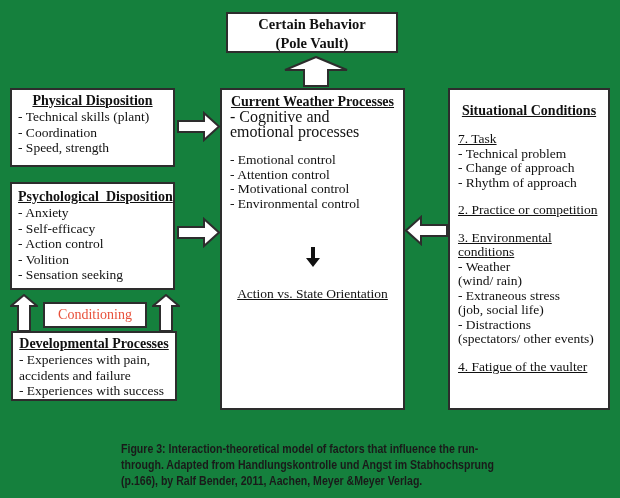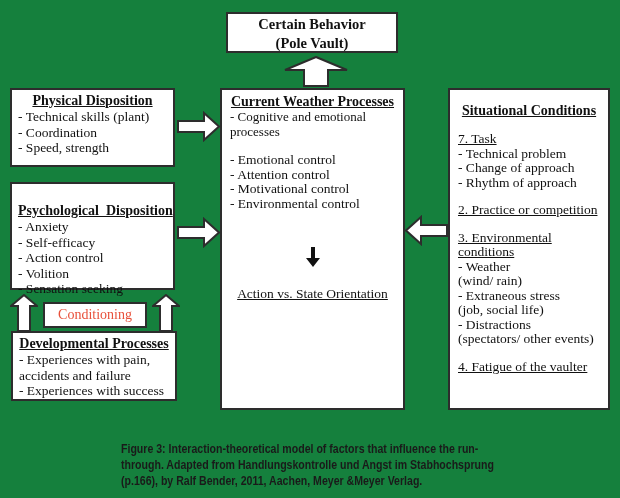--- a/index.html
+++ b/index.html
@@ -14,28 +14,28 @@
     font-weight:bold;text-decoration:underline;font-size:14px;line-height:17px;text-align:center;
     white-space:nowrap;
   }
   .item{font-size:13.5px;line-height:15.5px;white-space:nowrap;}
   .tight .item{line-height:14.5px;}
   
   .top-box{left:226px;top:12px;width:172px;height:41px;text-align:center;padding-top:1px;}
   .top-line{font-weight:bold;font-size:14.5px;line-height:18.5px;}
   
   .physical-box{left:10px;top:88px;width:165px;height:79px;padding:2px 6px;}
-  .psych-box{left:10px;top:182px;width:165px;height:108px;padding:18px 6px;}
+  .psych-box{left:10px;top:182px;width:165px;height:108px;padding:4px 6px;}
   .dev-box{left:11px;top:331px;width:166px;height:70px;padding:2px 6px;}
   .cond-box{left:43px;top:302px;width:104px;height:26px;text-align:center;}
   .cond-label{font-size:14px;line-height:22px;}
   
   .internal-box{left:220px;top:88px;width:185px;height:322px;padding:3px 8px;}
   .situational-box{left:448px;top:88px;width:162px;height:322px;padding:12px 8px;}
-  .intro{font-size:13px;line-height:14.5px;}
+  .intro{font-size:16px;line-height:14.5px;}
   .spacer14{height:14px;}
   .arrow-row{text-align:center;margin-top:36px;}
   .internal-footer{margin-top:14px;text-align:center;font-size:13.5px;line-height:16px;
     text-decoration:underline;white-space:nowrap;}
   .sline{font-size:13.5px;line-height:14.5px;white-space:nowrap;}
   .sline.u{text-decoration:underline;}
   .sline.gap{margin-top:13px;}
   .situational-box .box-title{margin-bottom:0;}
   
   .arrow{position:absolute;}

